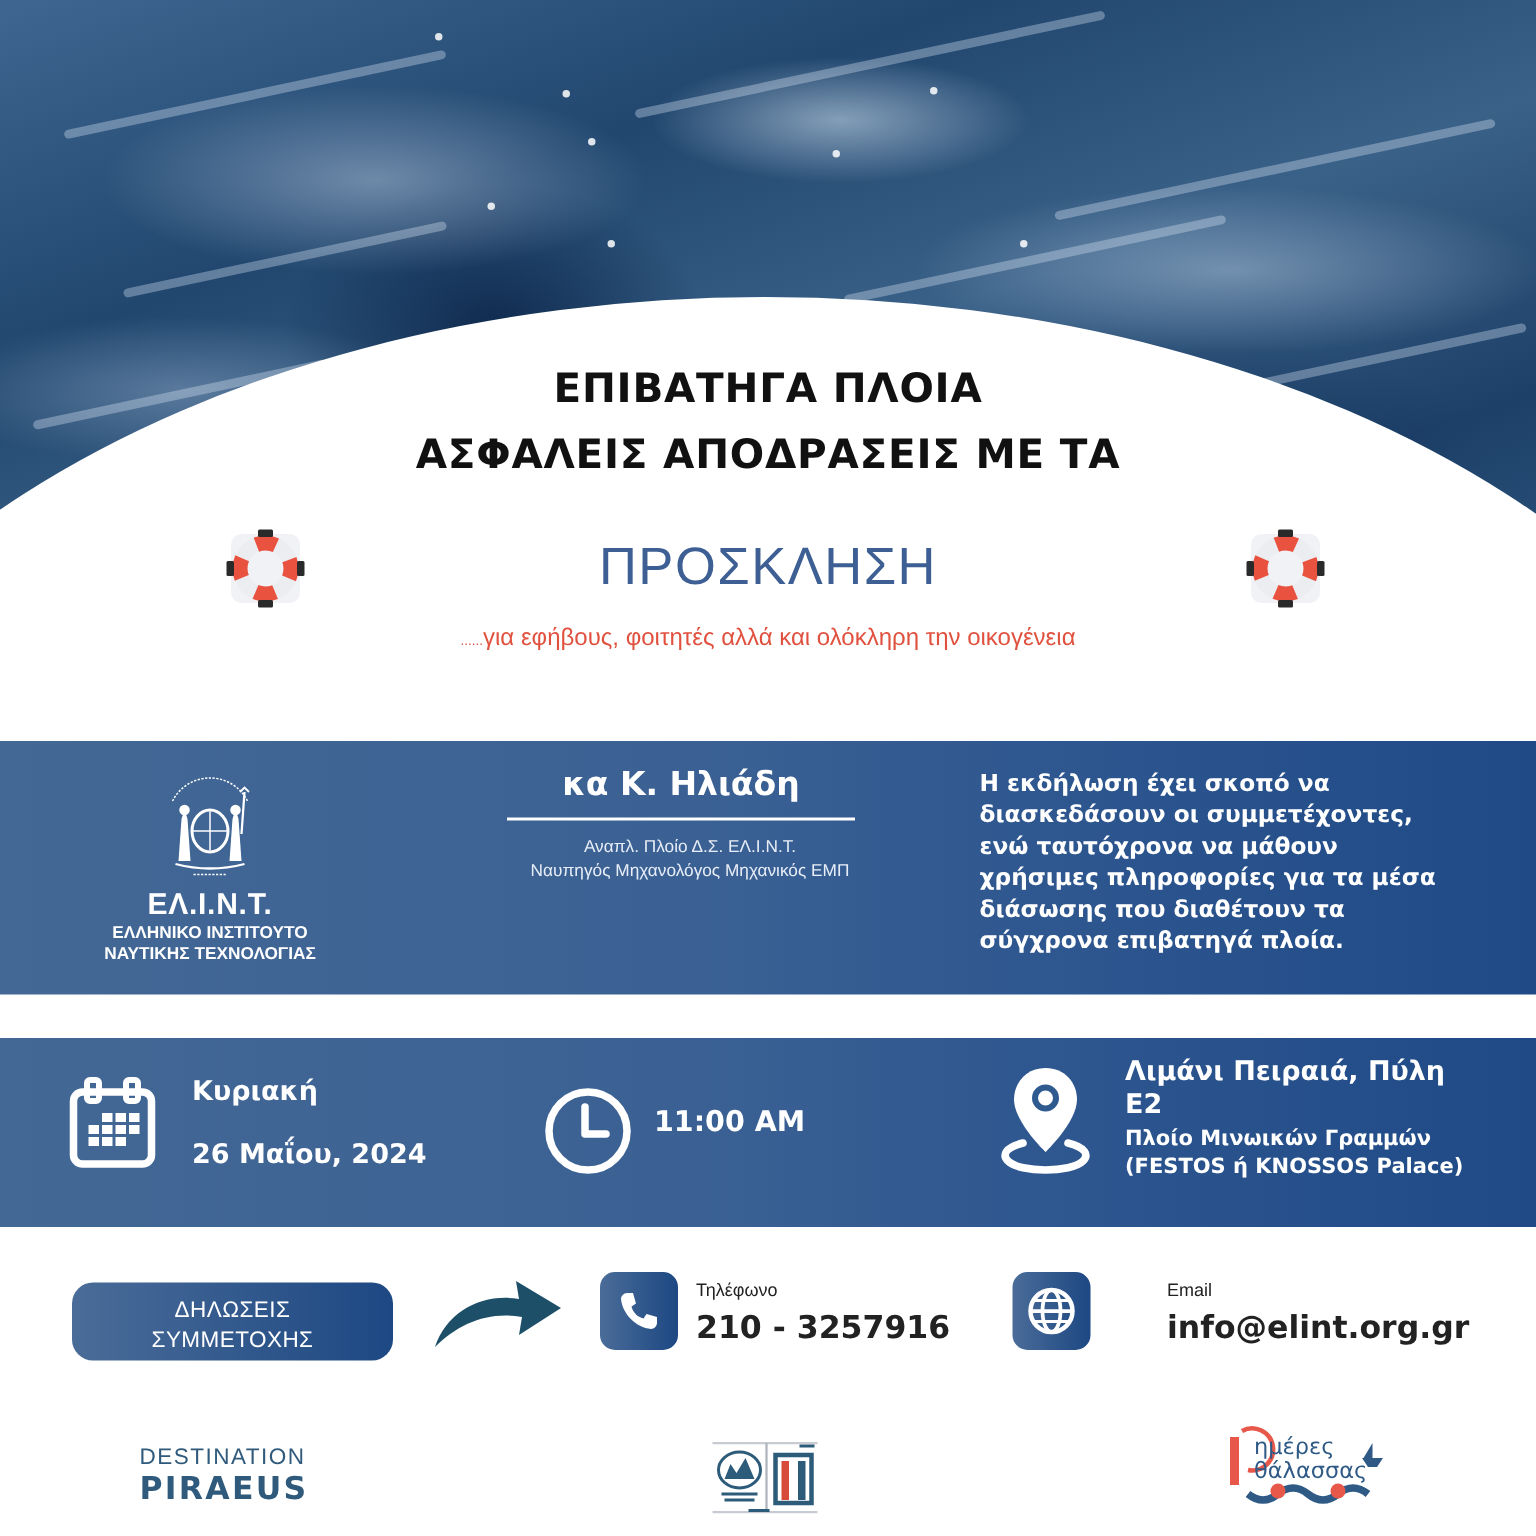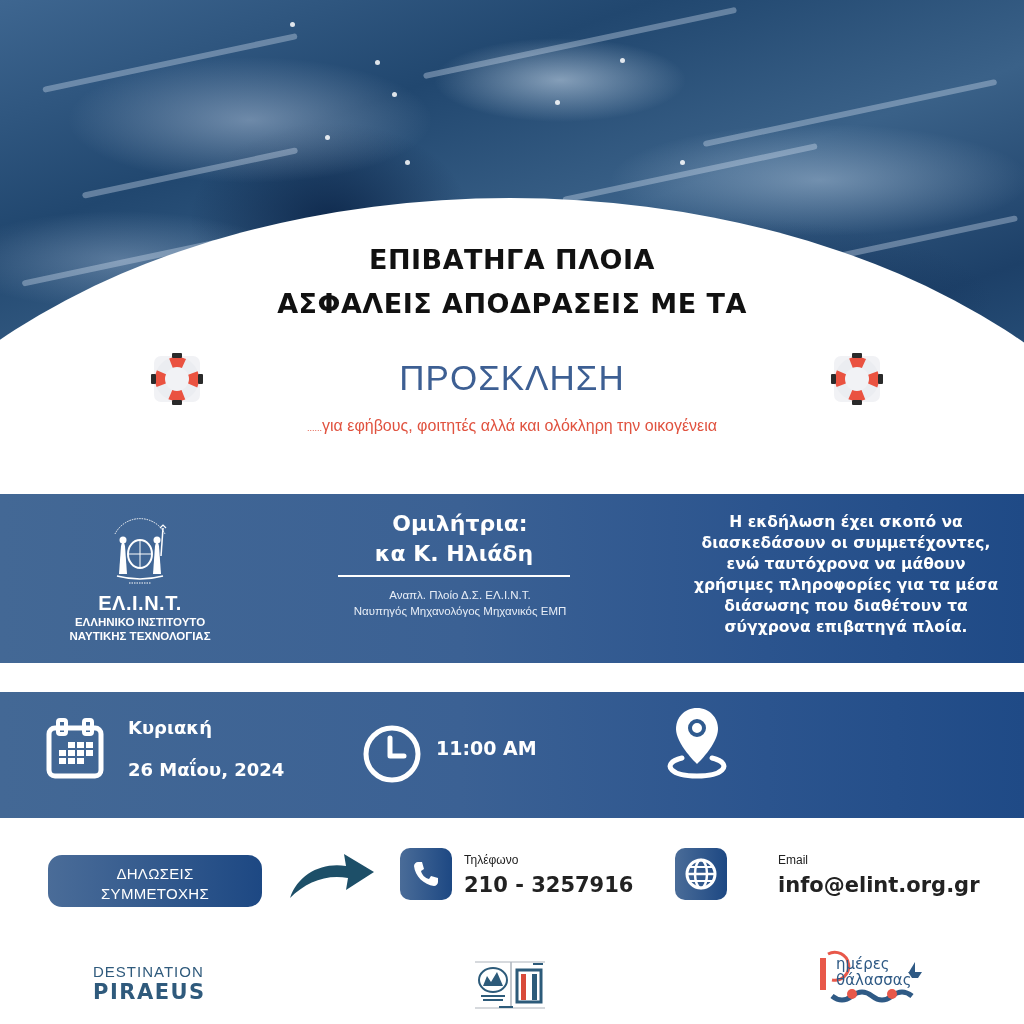--- a/index.html
+++ b/index.html
@@ -65,21 +65,21 @@
     .elint-emblem { display: block; margin: 0 auto; width: 70px; height: 70px; }
     .elint-abbr { font-family: "Liberation Sans", sans-serif; font-weight: bold; font-size: 20px; letter-spacing: 0.5px; margin-top: 6px; }
     .elint-full { font-family: "Liberation Sans", sans-serif; font-weight: bold; font-size: 11.5px; line-height: 14px; }
 
     .speaker { position: absolute; left: 340px; top: 15px; width: 240px; text-align: center; }
     .speaker .label { font-weight: bold; font-size: 22px; line-height: 30px; }
     .speaker .name { font-weight: bold; font-size: 22px; line-height: 30px; padding-bottom: 6px; border-bottom: 2px solid #ffffff; margin: 0 10px 0 -2px; text-align: center; }
     .speaker .role { font-family: "Liberation Sans", sans-serif; font-size: 11.5px; line-height: 16px; margin-top: 10px; color: #e8eef7; }
 
     .purpose {
-      position: absolute; left: 686px; top: 18px; width: 320px; text-align: center;
+      position: absolute; left: 653px; top: 18px; width: 320px; 
       font-weight: bold; font-size: 15.5px; line-height: 21px;
     }
 
     .info-item { position: absolute; display: flex; align-items: center; }
     .cal { left: 46px; top: 24px; }
     .cal .texts { margin-left: 24px; }
     .cal .t1 { font-weight: bold; font-size: 18px; line-height: 24px; }
     .cal .t2 { font-weight: bold; font-size: 18px; line-height: 24px; margin-top: 18px; }
     .clock { left: 362px; top: 32px; }
     .clock .t { font-weight: bold; font-size: 19px; margin-left: 14px; margin-top: -12px; }
@@ -184,21 +184,20 @@
       <line x1="24" y1="67" x2="46" y2="67" stroke="#fff" stroke-width="1" stroke-dasharray="1.5 1"></line>
     </svg>
     <div class="elint-abbr">ΕΛ.Ι.Ν.Τ.</div>
     <div class="elint-full">
       <div>ΕΛΛΗΝΙΚΟ ΙΝΣΤΙΤΟΥΤΟ</div>
       <div>ΝΑΥΤΙΚΗΣ ΤΕΧΝΟΛΟΓΙΑΣ</div>
     </div>
   </div>
 
   <div class="speaker">
-    <div class="label">Ομιλήτρια:</div>
     <div class="name">κα Κ. Ηλιάδη</div>
     <div class="role">
       <div>Αναπλ. Πλοίο Δ.Σ. ΕΛ.Ι.Ν.Τ.</div>
       <div>Ναυπηγός Μηχανολόγος Μηχανικός ΕΜΠ</div>
     </div>
   </div>
 
   <p class="purpose">Η εκδήλωση έχει σκοπό να διασκεδάσουν οι συμμετέχοντες, ενώ ταυτόχρονα να μάθουν χρήσιμες πληροφορίες για τα μέσα διάσωσης που διαθέτουν τα σύγχρονα επιβατηγά πλοία.</p>
 </section>
 
@@ -234,20 +233,26 @@
     </svg>
     <div class="t">11:00 AM</div>
   </div>
 
   <div class="info-item loc">
     <svg width="66" height="76" viewBox="0 0 66 76">
       <path d="M33 4 C20 4 12 14 12 25 C12 40 33 60 33 60 C33 60 54 40 54 25 C54 14 46 4 33 4 Z" fill="#fff"></path>
       <circle cx="33" cy="24" r="7" fill="none" stroke="#2f5a8f" stroke-width="4"></circle>
       <path d="M18 54 C6 57 4 62 8 66 C16 74 50 74 58 66 C62 62 60 57 48 54" fill="none" stroke="#fff" stroke-width="5" stroke-linecap="round"></path>
     </svg>
+    <div class="texts">
+      <div class="a">Λιμάνι Πειραιά, Πύλη</div>
+      <div class="a">Ε2</div>
+      <div class="b">Πλοίο Μινωικών Γραμμών</div>
+      <div class="b" style="margin-top:0">(FESTOS ή KNOSSOS Palace)</div>
+    </div>
   </div>
 </section>
 
 <button class="register-btn">
   <div>ΔΗΛΩΣΕΙΣ</div>
   <div>ΣΥΜΜΕΤΟΧΗΣ</div>
 </button>
 
 <svg class="arrow" viewBox="0 0 96 56">
   <path d="M6 50 C14 26 38 14 62 18 L60 6 L90 24 L62 42 L64 30 C42 26 22 34 6 50 Z" fill="#1d4f68"></path>

